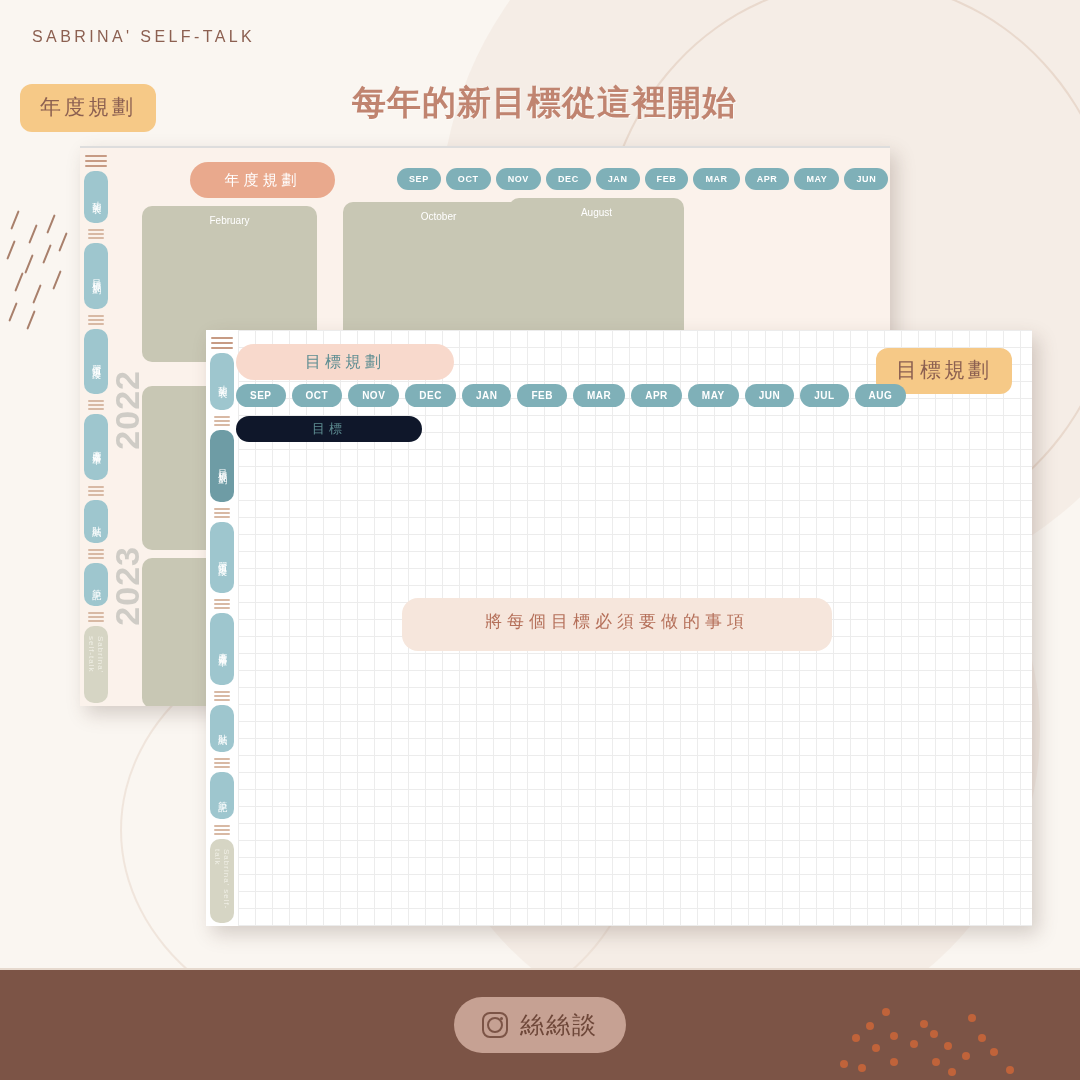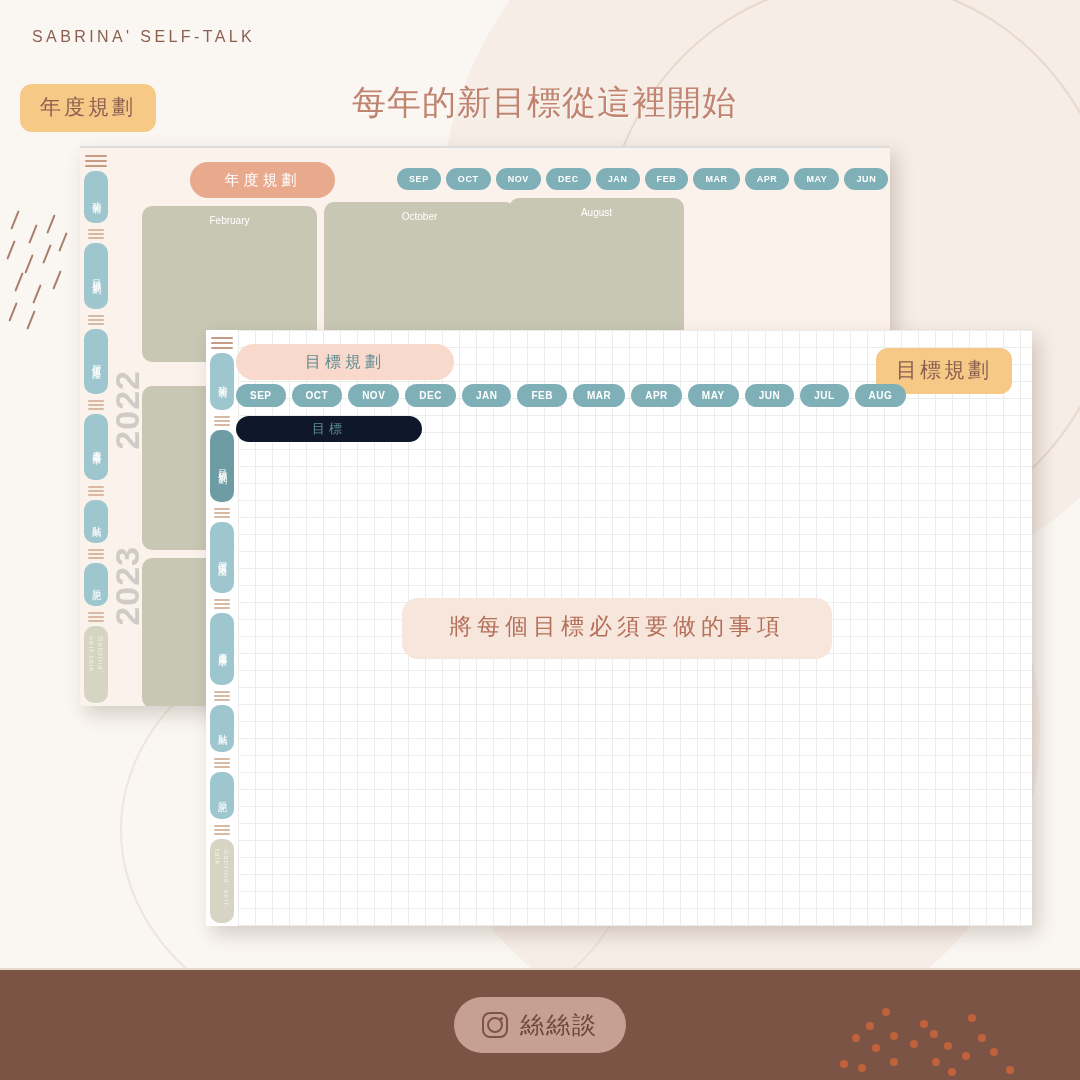--- a/index.html
+++ b/index.html
@@ -45,21 +45,21 @@
     font-size:16px; letter-spacing:3.4px; color:#8C6051; font-weight:500;
   }
   .badge-year {
     position:absolute; left:20px; top:84px;
     background:#F6C987; color:#8C6051;
     padding:9px 20px 11px; border-radius:12px;
     font-size:21px; letter-spacing:3px;
   }
   .headline {
     position:absolute; left:352px; top:80px;
-    font-size:34px; font-weight:normal; color:#C08470; letter-spacing:1px;
+    font-size:34px; font-weight:bold; color:#C08470; letter-spacing:1px;
     text-shadow: 1px 1px 0 rgba(255,255,255,.6);
   }
 
   
   .doc { position:absolute; box-shadow: 6px 8px 18px rgba(80,60,50,.22); }
 
   
   .doc-back {
     left:80px; top:146px; width:810px; height:560px;
     background:#FBF2EB; overflow:hidden;
@@ -156,21 +156,21 @@
   }
   .th-m {
     flex:1; text-align:center; color:#5E8D92; font-size:11px;
     border-right:1px dashed #E4A98F;
   }
   .th-m:last-child { border-right:none; }
 
   .callout {
     position:absolute; left:196px; top:268px; width:430px;
     background:#F6E6DC; border-radius:16px; padding:12px 20px 16px;
-    color:#B5705A; font-size:23px; letter-spacing:5px; line-height:1.45;
+    color:#B5705A; font-size:17px; letter-spacing:5px; line-height:1.45;
     text-align:center;
   }
   .callout .l2 { display:block; }
 
   
   .footer {
     position:absolute; left:0; bottom:0; width:1080px; height:110px;
     background:#7C5446;
   }
   .ig-pill {
@@ -273,21 +273,21 @@
       <div class="pill-m">MAR</div>
       <div class="pill-m">APR</div>
       <div class="pill-m">MAY</div>
       <div class="pill-m">JUN</div>
     </div>
   <div class="yearlabel" style="top:222px">2022</div>
   <div class="yearlabel" style="top:398px">2023</div>
   <div class="mcard" style="left:62px;  top:58px; width:175px; height:156px;">
       <span>February</span>
     </div>
-  <div class="mcard" style="left:244px; top:54px; width:191px; height:160px;">
+  <div class="mcard" style="left:263px; top:54px; width:191px; height:160px;">
       <span>October</span>
     </div>
   <div class="mcard" style="left:429px; top:50px; width:175px; height:164px;">
       <span>August</span>
     </div>
   <div class="mcard" style="left:62px;  top:238px; width:175px; height:164px;"></div>
   <div class="mcard" style="left:62px;  top:410px; width:175px; height:150px;"></div>
   <div class="mcard" style="left:611px; top:238px; width:175px; height:164px;"></div>
 </div>
 

